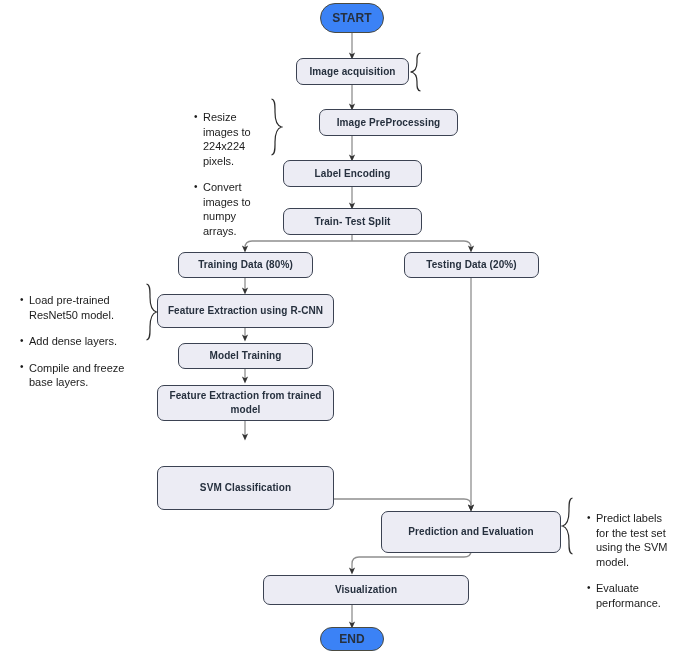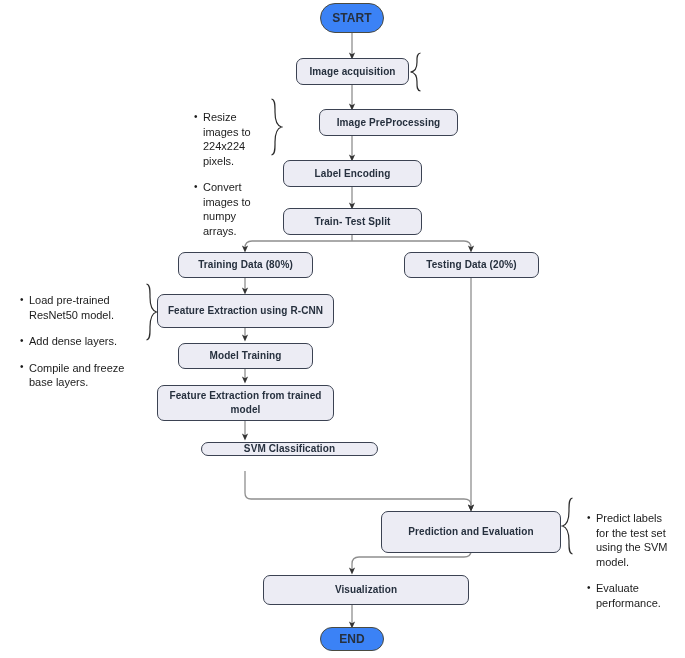--- a/index.html
+++ b/index.html
@@ -163,21 +163,21 @@
   </div>
 
   <div class="node" style="left:178px; top:343px; width:135px; height:26px;text-align:right;">
     <span>Model Training</span>
   </div>
 
   <div class="node" style="left:157px; top:385px; width:177px; height:36px;">
     <span>Feature Extraction from trained model</span>
   </div>
 
-  <div class="node" style="left:157px; top:442px; width:177px; height:14px;margin-left:44px;">
+  <div class="node" style="left:157px; top:466px; width:177px; height:44px;">
     <span>SVM Classification</span>
   </div>
 
   <div class="node" style="left:381px; top:511px; width:180px; height:42px;">
     <span>Prediction and Evaluation</span>
   </div>
 
   <div class="node" style="left:263px; top:575px; width:206px; height:30px;">
     <span>Visualization</span>
   </div>

